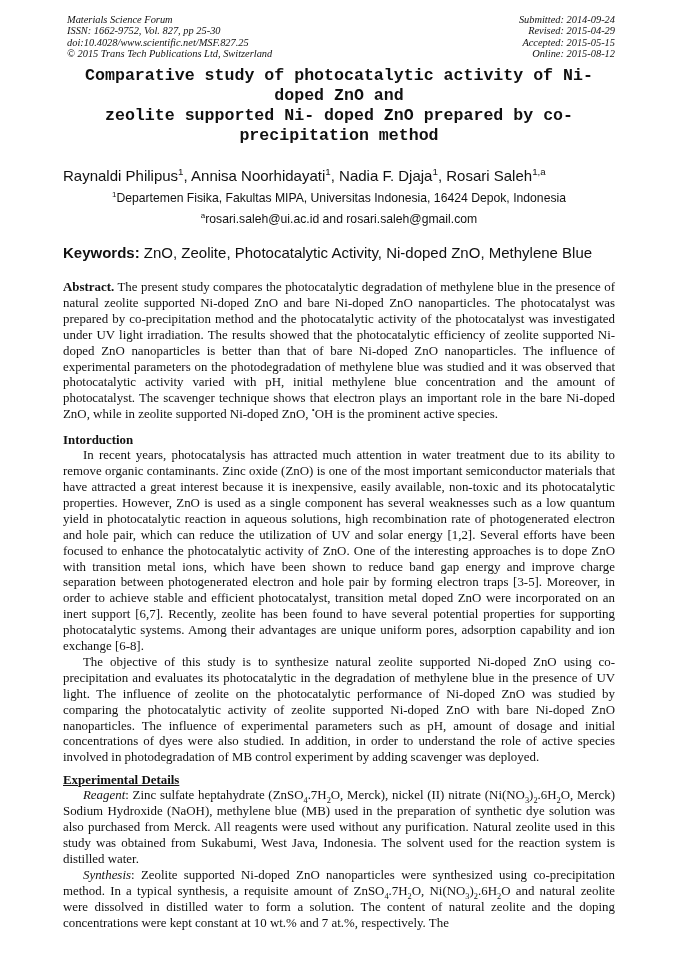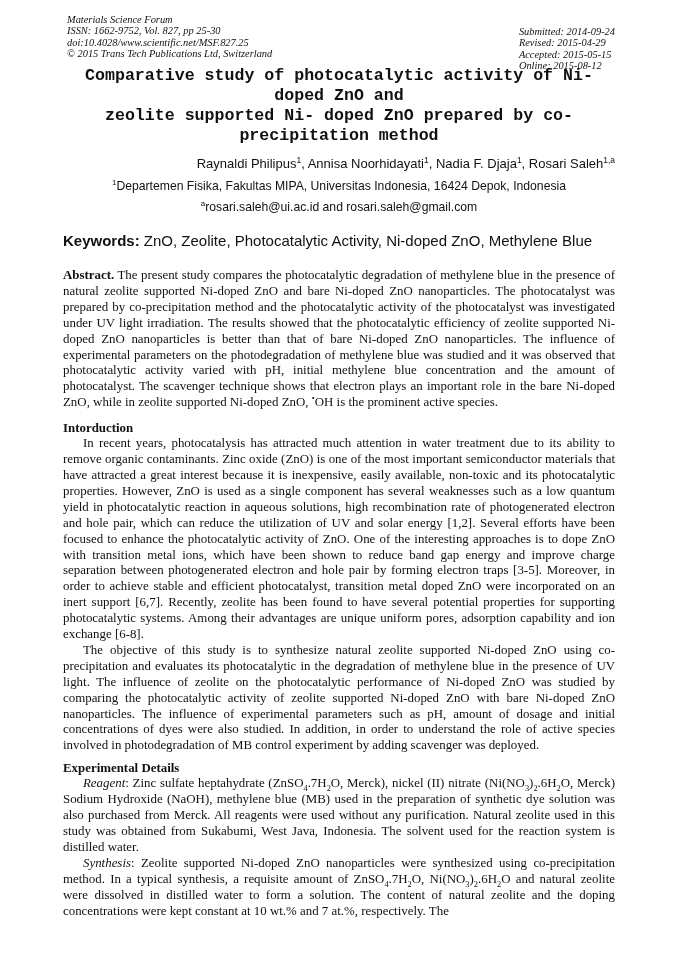--- a/index.html
+++ b/index.html
@@ -1,22 +1,22 @@
 <!DOCTYPE html>
 <html><head>
 <meta charset="utf-8">
 <style>
   html, body { margin: 0; padding: 0; background: #ffffff; }
   body { width: 678px; height: 959px; position: relative; overflow: hidden; color: #111; }
   .page { position: absolute; left: 63px; top: 14px; width: 552px; font-family: "Liberation Serif", serif; }
   .hdr { position: relative; height: 52px; font-style: italic; font-size: 10.4px; line-height: 11.4px; }
   .hdr-left { position: absolute; left: 4px; top: 0; }
-  .hdr-right { position: absolute; right: 0; top: 12px; text-align: left; }
+  .hdr-right { position: absolute; right: 0; top: 0; text-align: right; }
   .title { font-family: Liberation Mono, monospace; font-weight: bold; font-size: 16.6px; line-height: 20px; text-align: center; }
-  .authors { font-family: "Liberation Sans", sans-serif; font-size: 13px; text-align: right; margin-top: 8px; line-height: 19px; }
+  .authors { font-family: "Liberation Sans", sans-serif; font-size: 15px; text-align: left; margin-top: 20px; line-height: 19px; }
   .affil, .email { font-family: "Liberation Sans", sans-serif; font-size: 12.2px; text-align: center; line-height: 16px; }
   .affil { margin-top: 5px; }
   .email { margin-top: 5px; }
   sup { font-size: 65%; line-height: 0; vertical-align: super; }
   sub { font-size: 65%; line-height: 0; vertical-align: sub; }
   .keywords { font-family: "Liberation Sans", sans-serif; font-size: 15px; margin-top: 18px; line-height: 16px; }
   .keywords b { font-weight: bold; }
   .para { font-size: 12.9px; line-height: 15.9px; text-align: justify; }
   .abstract { margin-top: 19px; }
   .section-h { font-weight: bold; font-size: 12.9px; line-height: 16px; margin-top: 6px; }
@@ -60,18 +60,18 @@
   <div class="email"><sup>a</sup><span>rosari.saleh@ui.ac.id and rosari.saleh@gmail.com</span></div>
 
   <div class="keywords"><b>Keywords:</b><span> ZnO, Zeolite, Photocatalytic Activity, Ni-doped ZnO, Methylene Blue</span></div>
 
   <div class="para abstract"><b>Abstract.</b><span> The present study compares the photocatalytic degradation of methylene blue in the presence of natural zeolite supported Ni-doped ZnO and bare Ni-doped ZnO nanoparticles.  The photocatalyst was prepared by co-precipitation method and the photocatalytic activity of the photocatalyst was investigated under UV light irradiation.   The results showed that the photocatalytic efficiency of zeolite supported Ni-doped ZnO nanoparticles is better than that of bare Ni-doped ZnO nanoparticles.  The influence of experimental parameters on the photodegradation of methylene blue was studied and it was observed that photocatalytic activity varied with pH, initial methylene blue concentration and the amount of photocatalyst.  The scavenger technique shows that electron plays an important role in the bare Ni-doped ZnO, while in zeolite supported Ni-doped ZnO, </span><sup>•</sup><span>OH is the prominent active species.</span></div>
 
   <div class="section-h" style="margin-top:9px;">Intorduction</div>
   <div class="para indent">In recent years, photocatalysis has attracted much attention in water treatment due to its ability to remove organic contaminants.  Zinc oxide (ZnO) is one of the most important semiconductor materials that have attracted a great interest because it is inexpensive, easily available, non-toxic and its photocatalytic properties.  However, ZnO is used as a single component has several weaknesses such as a low quantum yield in photocatalytic reaction in aqueous solutions, high recombination rate of photogenerated electron and hole pair, which can reduce the utilization of UV and solar energy [1,2].  Several efforts have been focused to enhance the photocatalytic activity of ZnO. One of the interesting approaches is to dope ZnO with transition metal ions, which have been shown to reduce band gap energy and improve charge separation between photogenerated electron and hole pair by forming electron traps [3-5].  Moreover, in order to achieve stable and efficient photocatalyst, transition metal doped ZnO were incorporated on an inert support [6,7].  Recently, zeolite has been found to have several potential properties for supporting photocatalytic systems. Among their advantages are unique uniform pores, adsorption capability and ion exchange [6-8].</div>
   <div class="para indent">The objective of this study is to synthesize natural zeolite supported Ni-doped ZnO using co-precipitation and evaluates its photocatalytic in the degradation of methylene blue in the presence of UV light. The influence of zeolite on the photocatalytic performance of Ni-doped ZnO was studied by comparing the photocatalytic activity of zeolite supported Ni-doped ZnO with bare Ni-doped ZnO nanoparticles. The influence of experimental parameters such as pH, amount of dosage and initial concentrations of dyes were also studied. In addition, in order to understand the role of active species involved in photodegradation of MB control experiment by adding scavenger was deployed.</div>
 
-  <div class="section-h" style="">Experimental Details</div>
+  <div class="section-h" style="text-decoration:underline;">Experimental Details</div>
   <div class="para indent"><span class="it">Reagent</span><span>: Zinc sulfate heptahydrate (ZnSO</span><sub>4</sub><span>.7H</span><sub>2</sub><span>O, Merck), nickel (II) nitrate (Ni(NO</span><sub>3</sub><span>)</span><sub>2</sub><span>.6H</span><sub>2</sub><span>O, Merck)  Sodium Hydroxide (NaOH), methylene blue (MB) used in the preparation of synthetic dye solution was also purchased from Merck. All reagents were used without any purification. Natural zeolite used in this study was obtained from Sukabumi, West Java, Indonesia. The solvent used for the reaction system is distilled water.</span></div>
 
   <div class="para indent"><span class="it">Synthesis</span><span>: Zeolite supported Ni-doped ZnO nanoparticles were synthesized using co-precipitation method. In a typical synthesis, a requisite amount of ZnSO</span><sub>4</sub><span>.7H</span><sub>2</sub><span>O, Ni(NO</span><sub>3</sub><span>)</span><sub>2</sub><span>.6H</span><sub>2</sub><span>O and natural zeolite were dissolved in distilled water to form a solution. The content of natural zeolite and the doping concentrations were kept constant at 10 wt.% and 7 at.%, respectively. The</span></div>
 
 </div>
 
 </body></html>

